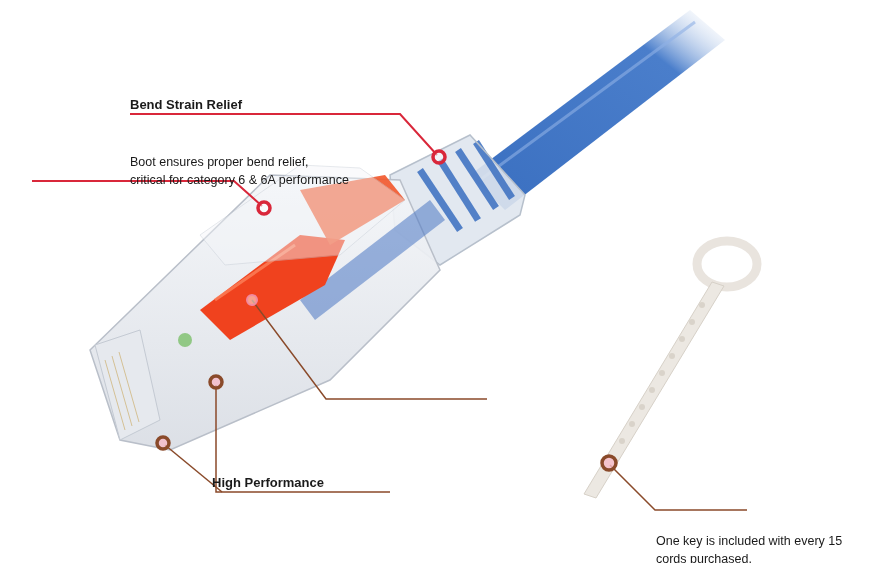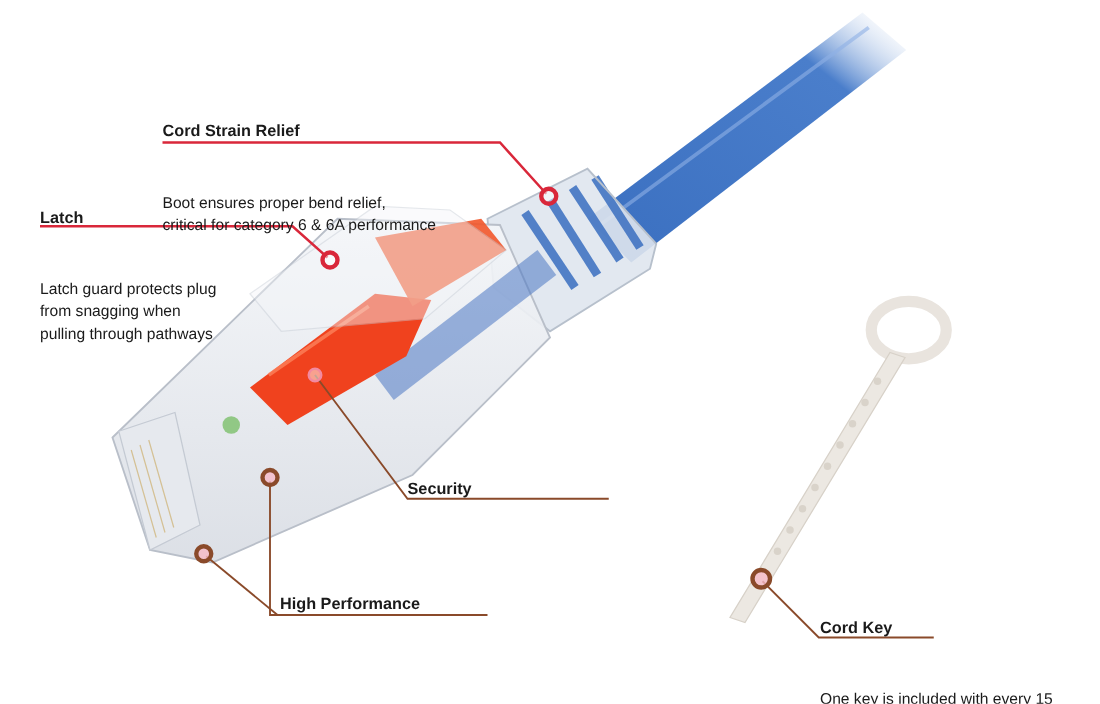--- a/index.html
+++ b/index.html
@@ -100,37 +100,31 @@
     <circle cx="439" cy="157" r="6" stroke="#d9273a"></circle>
     <circle cx="264" cy="208" r="6" stroke="#d9273a"></circle>
     <circle cx="252" cy="300" r="5" stroke="#f28aa0" stroke-width="2"></circle>
     <circle cx="216" cy="382" r="6" stroke="#8a4a2a" fill="#f6b9c7" fill-opacity="0.8"></circle>
     <circle cx="163" cy="443" r="6" stroke="#8a4a2a" fill="#f6b9c7" fill-opacity="0.8"></circle>
     <circle cx="609" cy="463" r="7" stroke="#8a4a2a" fill="#f6b9c7" fill-opacity="0.8"></circle>
   </g>
 </svg>
 
 <div class="callout" style="left:130px; top:96px;">
-  <span class="title">Cord Strain Relief</span>
+  <span class="title">Bend Strain Relief</span>
   <span class="desc">Boot ensures proper bend relief,
 critical for category 6 &amp; 6A performance</span>
 </div>
 
 <div class="callout" style="left:32px; top:165px;">
-  <span class="title">Latch</span>
-  <span class="desc">Latch guard protects plug
-from snagging when
-pulling through pathways</span>
 </div>
 
 <div class="callout" style="left:326px; top:382px;">
-  <span class="title">Security</span>
 </div>
 
-<div class="callout" style="left:224px; top:474px;">
+<div class="callout" style="left:212px; top:474px;">
   <span class="title">High Performance</span>
 </div>
 
 <div class="callout" style="left:656px; top:493px;">
-  <span class="title">Cord Key</span>
   <span class="desc">One key is included with every 15
 cords purchased.</span>
 </div>
 
 </body></html>

